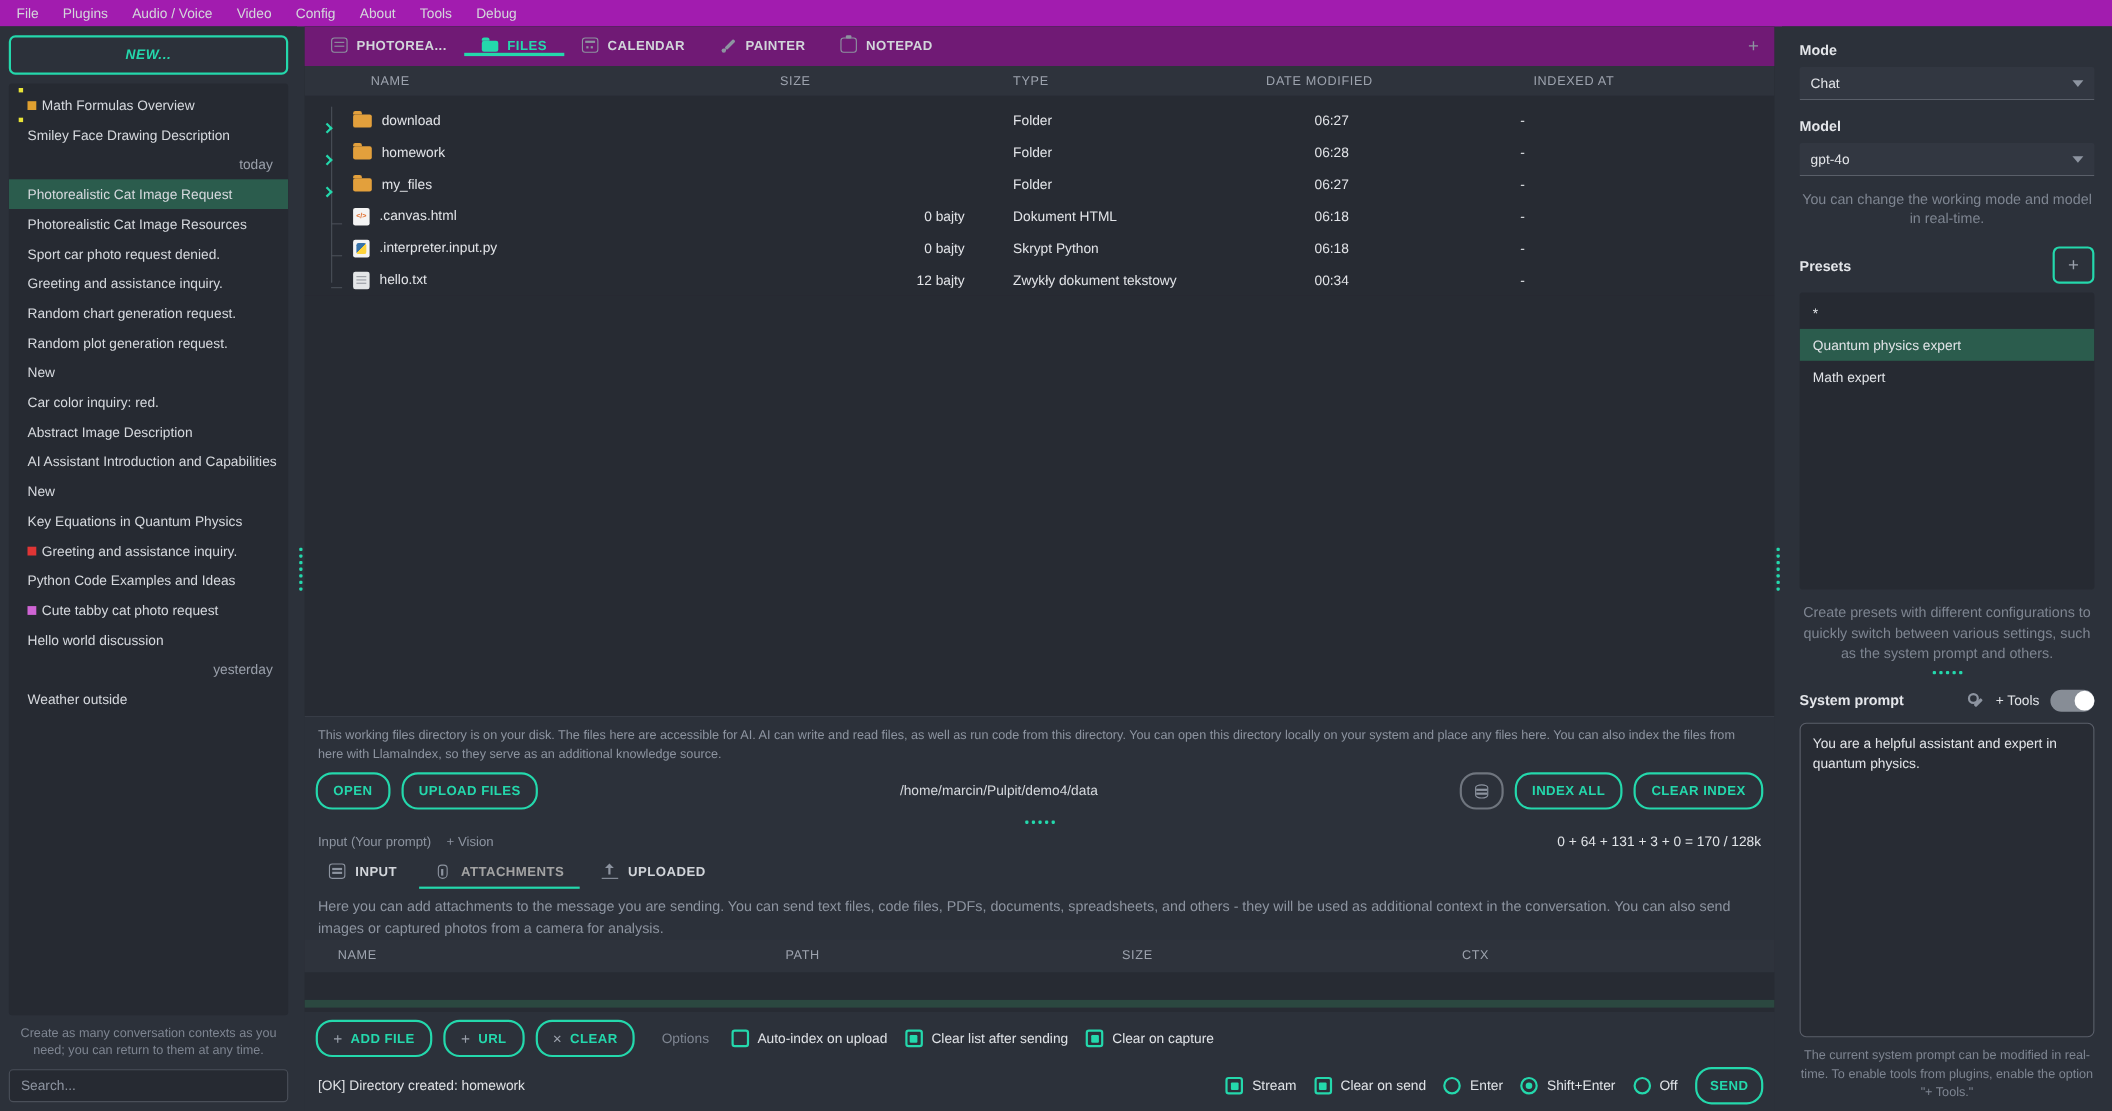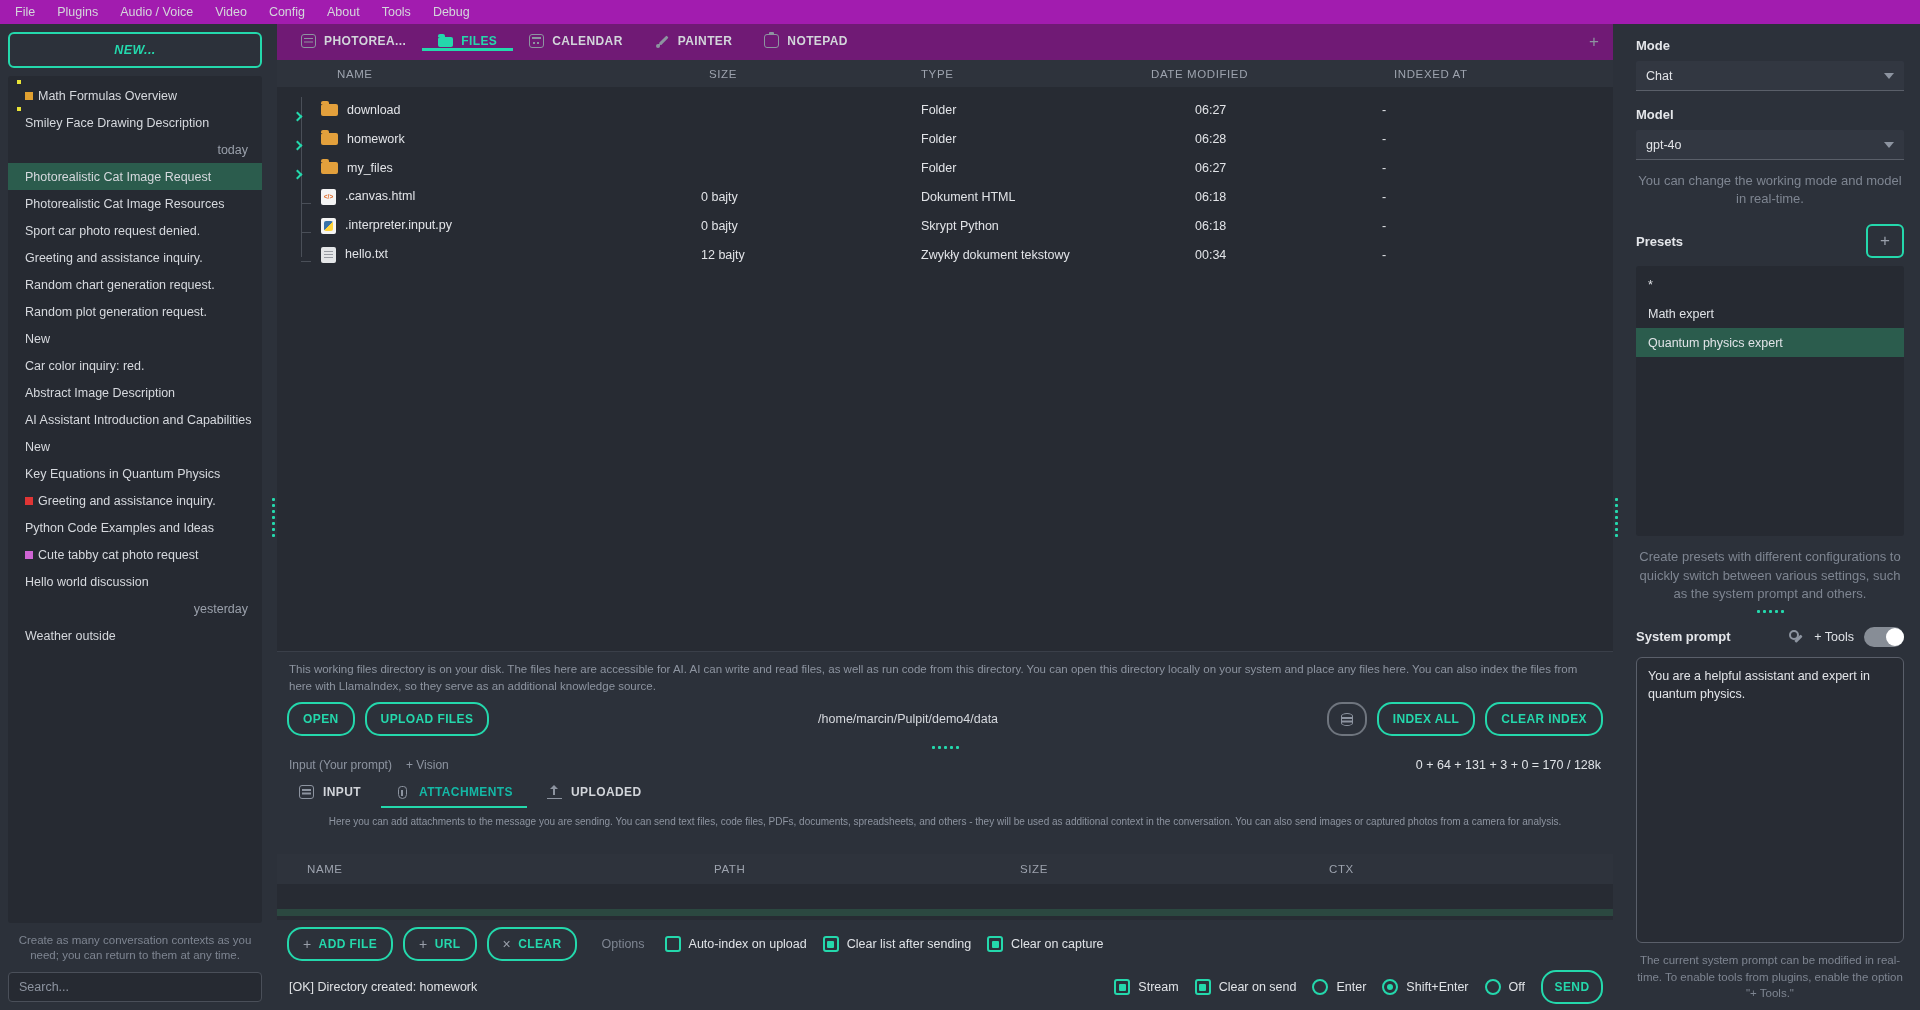--- a/index.html
+++ b/index.html
@@ -93,21 +93,21 @@
   .k-folder { width:17px; height:12px; background:#e3a03c; border-radius:2px; margin-top:1px; }
   .k-folder::before { content:""; position:absolute; top:-3px; left:0; width:8px; height:3px; background:#e3a03c; border-radius:2px 2px 0 0; }
   .k-html { background:#f4f4f4; }
   .k-html::after { content:"</>"; position:absolute; inset:0; display:flex; align-items:center; justify-content:center;
     color:#e06c2b; font-size:6.5px; font-weight:bold; }
   .k-python { background:#f4f4f4; }
   .k-python::after { content:""; position:absolute; inset:3px; background:linear-gradient(135deg,#3873a9 50%,#ffd43b 50%); border-radius:2px; }
   .k-text { background:#e4e6e8; }
   .k-text::after { content:""; position:absolute; left:3px; right:3px; top:4px; height:1.5px; background:#979ba2;
     box-shadow:0 3px 0 #979ba2, 0 6px 0 #979ba2; }
-  .fsize { padding-right:14px; }
+  .fsize { text-align:right; padding-right:14px; }
   .ftype { padding-left:30px; }
   .fdate { padding-left:64px; }
   .findexed { padding-left:16px; }
   .ftable-empty { flex:1; background:#272b33; border-bottom:1px solid #3a3f49; }
 
   .files-info { padding:9px 12px 0 12px; color:#8d94a0; font-size:11.5px; line-height:1.5; height:44px; }
   .files-actions { height:46px; display:flex; align-items:center; padding:0 10px; gap:10px; }
   .btn { border:2px solid #24d8ac; border-radius:15px; background:transparent; color:#24d8ac;
     font-weight:bold; font-size:12px; letter-spacing:.4px; height:34px; padding:0 14px;
     display:inline-flex; align-items:center; gap:7px; }
@@ -115,22 +115,22 @@
   .btn-gray { border-color:#6f757e; color:#8d94a0; width:40px; justify-content:center; padding:0; }
   .fpath { flex:1; text-align:center; font-size:12.5px; color:#d6d9de; }
   .hsplit { height:10px; display:flex; align-items:center; justify-content:center; flex:0 0 auto; }
 
   .input-header { height:26px; display:flex; align-items:center; padding:0 12px; font-size:12px; color:#8d94a0; }
   .input-header .vision { margin-left:14px; }
   .tokens { margin-left:auto; color:#e0e3e7; font-size:12.5px; }
   .tabs2 { height:30px; display:flex; align-items:stretch; padding-left:8px; gap:6px; }
   .tab2 { display:flex; align-items:center; gap:9px; padding:0 14px; font-size:12px; font-weight:bold;
     letter-spacing:.4px; color:#d2d5da; border-bottom:2px solid transparent; }
-  .tab2.active { color:#14b8a6; border-bottom-color:#24d8ac; }
-  .attach-info { padding:6px 12px 0 12px; color:#8d94a0; font-size:10px; line-height:1.5; height:38px;text-align:center; }
+  .tab2.active { color:#a3a3a3; border-bottom-color:#24d8ac; }
+  .attach-info { padding:6px 12px 0 12px; color:#8d94a0; font-size:13px; line-height:1.5; height:38px; }
 
   .agrid { display:grid; grid-template-columns:420px 310px 310px minmax(0,1fr); align-items:center; }
   .ahead { height:30px; background:#2e333c; color:#9da3ae; font-size:11.5px; letter-spacing:.6px; margin-top:8px; }
   .ahead .a-name { padding-left:30px; }
   .ahead .a-path { padding-left:17px; }
   .ahead .a-size { padding-left:13px; }
   .ahead .a-ctx  { padding-left:12px; }
   .abody { height:36px; background:#272b33; position:relative; }
   .abody::after { content:""; position:absolute; left:0; right:0; bottom:4px; height:7px; background:#2d5345; opacity:.75; }
 
@@ -570,25 +570,25 @@
 
       <div class="presets-head">
         <div class="p-label" style="margin:0;">Presets</div>
         <button class="btn-plus">+</button>
       </div>
       <div class="preset-list">
 
       <div class="preset-item">
             <span>*</span>
           </div>
+          <div class="preset-item selected">
+            <span>Quantum physics expert</span>
+          </div>
           <div class="preset-item">
             <span>Math expert</span>
-          </div>
-          <div class="preset-item selected">
-            <span>Quantum physics expert</span>
           </div>
         </div>
       <div class="p-hint">Create presets with different configurations to quickly switch between various settings, such as the system prompt and others.</div>
 
       <div class="hsplit">
         <span class="hdots">
             <i></i>
             <i></i>
             <i></i>
             <i></i>

